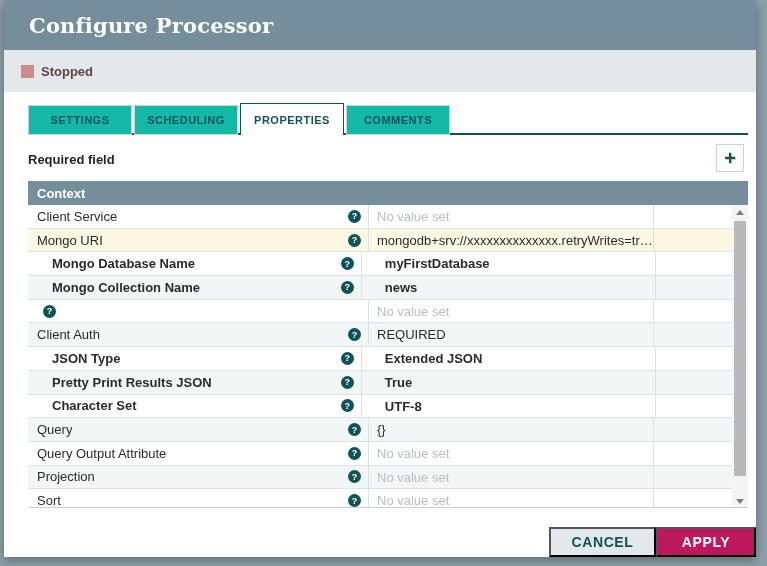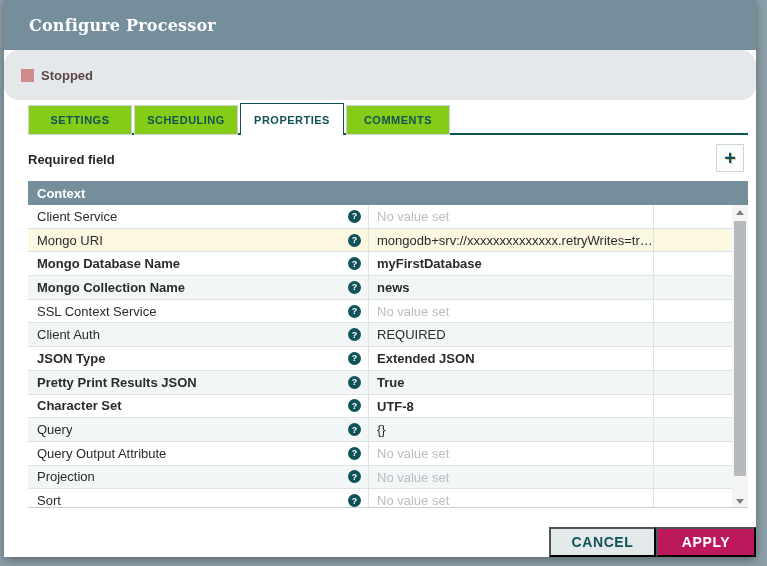--- a/index.html
+++ b/index.html
@@ -18,48 +18,47 @@
   }
   
   .titlebar {
     position: absolute; left: 0; top: 0; right: 0; height: 50px;
     background: #748f9b;
     display: flex; align-items: center;
     padding-left: 25px;
   }
   .titlebar h1 {
     font-family: "DejaVu Serif", serif;
-    font-size: 16px; font-weight: 700; color: #ffffff;
+    font-size: 21px; font-weight: 700; color: #ffffff;
     letter-spacing: .2px;
   }
   
   .statusbar {
-    position: absolute; left: 0; top: 50px; right: 0; height: 50px;
+    position: absolute; left: 0; top: 50px; right: 0; height: 42px;
     background: #e4e8ea;
     display: flex; align-items: center;
     padding-left: 17px;
-    border-radius: 15px;
   }
   .status-square {
     width: 13px; height: 13px; background: #cf8a8b;
     display: inline-block; margin-right: 7px;
   }
   .status-label { font-size: 13px; font-weight: 700; color: #5c4747; }
   
   .tabs-row {
     position: absolute; left: 24px; top: 103px; width: 720px; height: 32px;
     display: flex; align-items: flex-end;
   }
   .tabs-underline {
     position: absolute; left: 0; bottom: 0; width: 100%; height: 2px;
     background: #0f5358;
   }
   .tab {
     width: 104px; height: 30px; margin-right: 2px;
-    background: #84cc16;
+    background: #14b8a6;
     border: 1px solid #ccd4d8;
     display: flex; align-items: center; justify-content: center;
     font-size: 11px; font-weight: 700; letter-spacing: .5px;
     color: #0f5358; cursor: pointer;
     position: relative; z-index: 1;
   }
   .tab.active {
     height: 32px;
     background: #ffffff;
     border: 1px solid #0f5358;
@@ -116,21 +115,21 @@
     border-right: 1px solid #dde2e5;
     justify-content: space-between;
   }
   .cell-value {
     width: 285px; padding-left: 8px; 
     border-right: 1px solid #dde2e5;
     white-space: nowrap; text-overflow: ellipsis; display: block;
     line-height: 23.7px;
   }
   .cell-extra { width: 78px; }
-  .prop-row.bold .prop-name, .prop-row.bold .cell-value { font-weight: 700; }
+  .prop-row.bold .prop-name, .prop-row.bold .cell-value { font-weight: 700; margin-left: 15px; }
   .cell-value.unset { color: #b9bdbf; }
   .prop-name { white-space: nowrap; overflow: hidden; }
   .help-icon {
     flex: 0 0 13px; width: 13px; height: 13px; border-radius: 50%;
     background: #0f5358; color: #ffffff;
     font-size: 9px; font-weight: 700;
     display: inline-flex; align-items: center; justify-content: center;
     margin-left: 6px;
   }
   
@@ -253,21 +252,20 @@
     <div class="cell cell-property">
       <span class="prop-name">Mongo Collection Name</span>
       <span class="help-icon">?</span>
     </div>
     <div class="cell cell-value">news</div>
     <div class="cell cell-extra"></div>
   </div>
 
   <div class="prop-row">
     <div class="cell cell-property">
-      <span class="prop-name">SSL Context Service</span>
       <span class="help-icon">?</span>
     </div>
     <div class="cell cell-value unset">No value set</div>
     <div class="cell cell-extra"></div>
   </div>
 
   <div class="prop-row alt">
     <div class="cell cell-property">
       <span class="prop-name">Client Auth</span>
       <span class="help-icon">?</span>

